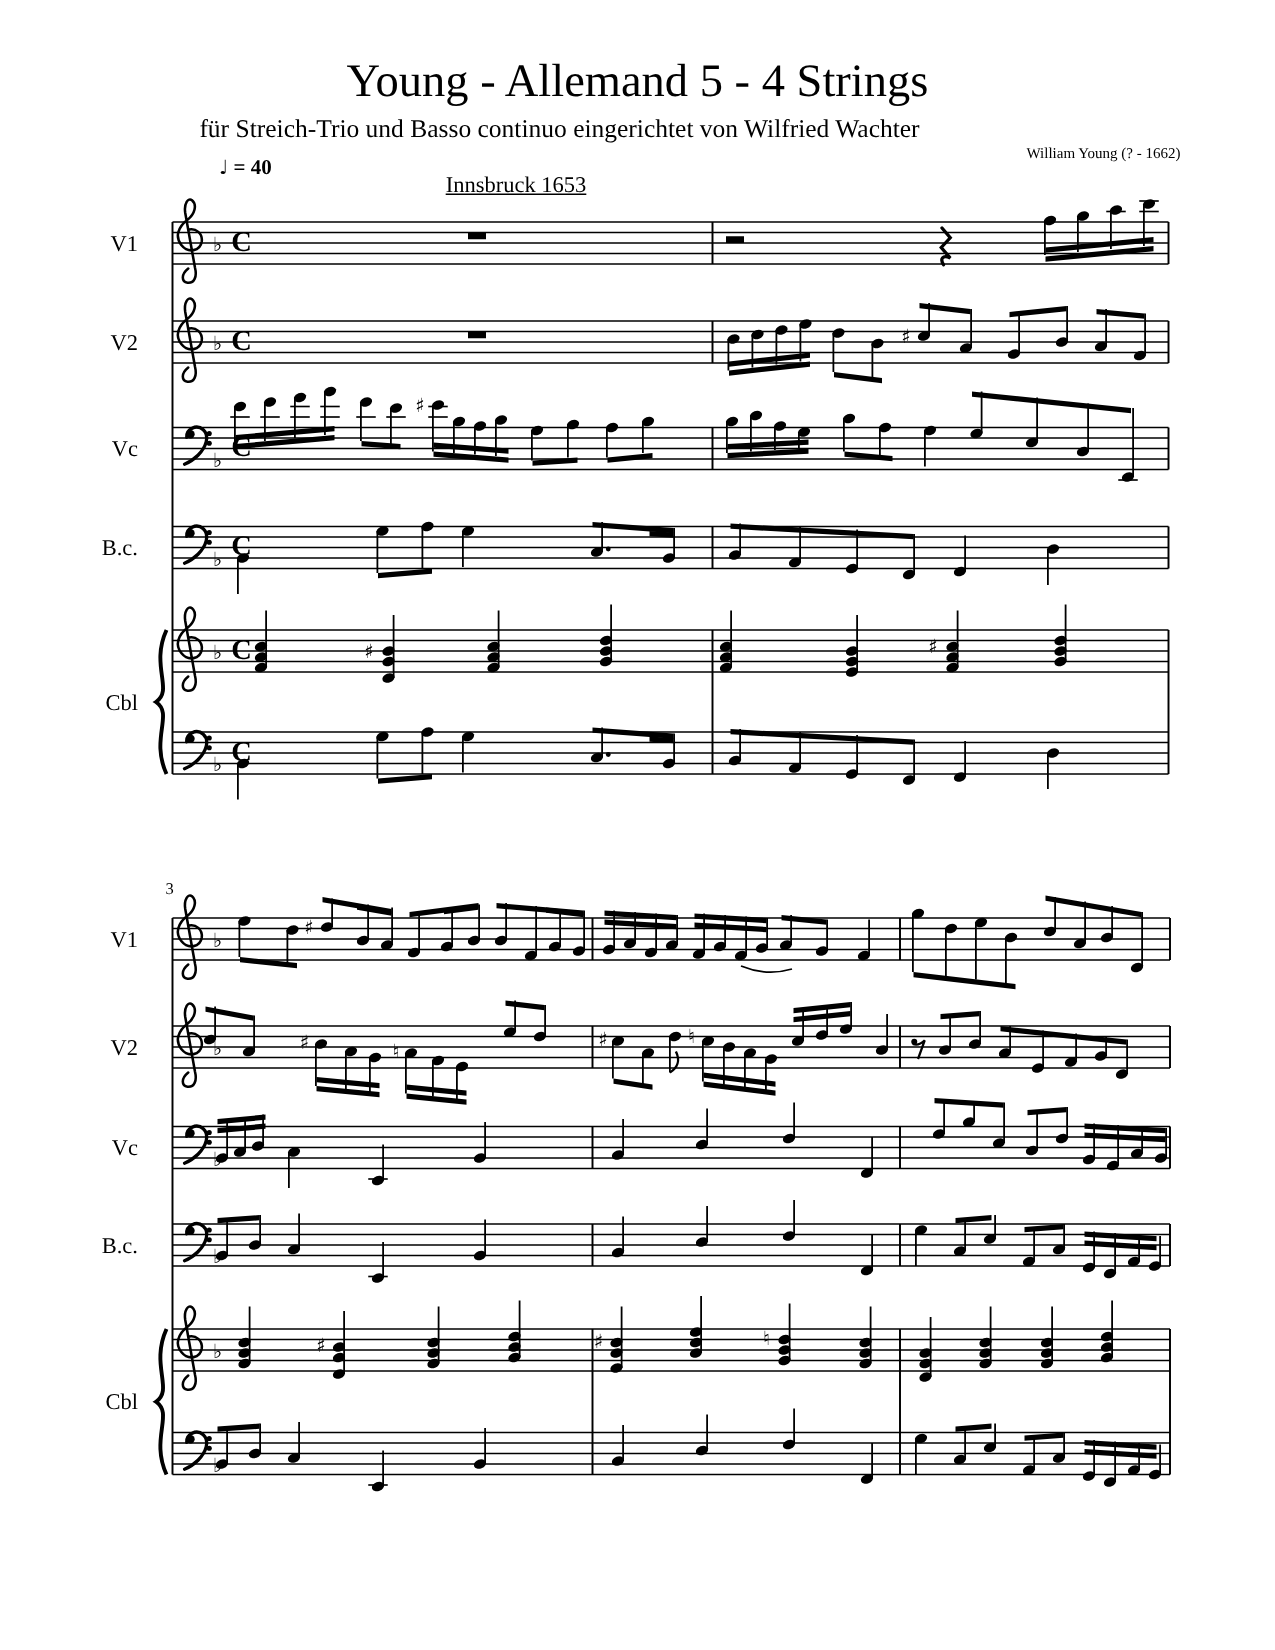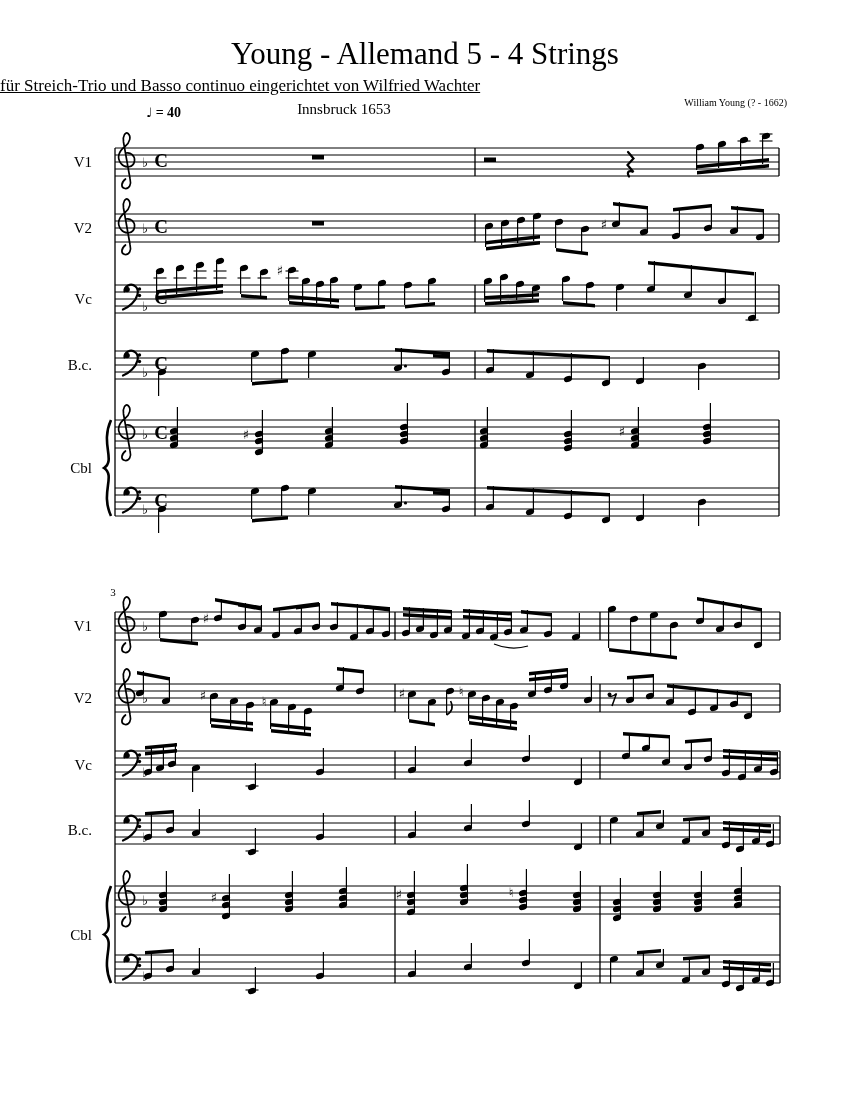--- a/index.html
+++ b/index.html
@@ -1,19 +1,19 @@
 <!DOCTYPE html>
 <html><head>
 <meta charset="utf-8">
 <style>
   html,body{margin:0;padding:0;background:#ffffff;width:850px;height:1100px;overflow:hidden;}
   #page{position:relative;width:850px;height:1100px;background:#fff;font-family:"Liberation Serif",serif;color:#000;}
   .title{position:absolute;top:36px;left:0;width:850px;text-align:center;font-size:31px;}
-  .subtitle{position:absolute;top:76px;left:0;width:746px;font-size:17px;text-decoration:underline;}
-  .dedication{position:absolute;top:101px;left:0;width:688px;text-align:center;font-size:15px;}
+  .subtitle{position:absolute;top:76px;left:0;width:746px;text-align:center;font-size:17px;}
+  .dedication{position:absolute;top:116px;left:0;width:688px;text-align:center;font-size:15px;text-decoration:underline;}
   .composer{position:absolute;top:97px;right:63px;font-size:10px;}
   .tempo{position:absolute;top:105px;left:146px;font-size:14px;font-weight:bold;}
   .tempo .note{font-family:"DejaVu Sans",sans-serif;font-size:13px;font-weight:bold;}
   svg{position:absolute;left:0;top:0;}
 </style>
 </head>
 <body>
 
 <div id="page">
   <div class="title">Young - Allemand 5 - 4 Strings</div>

